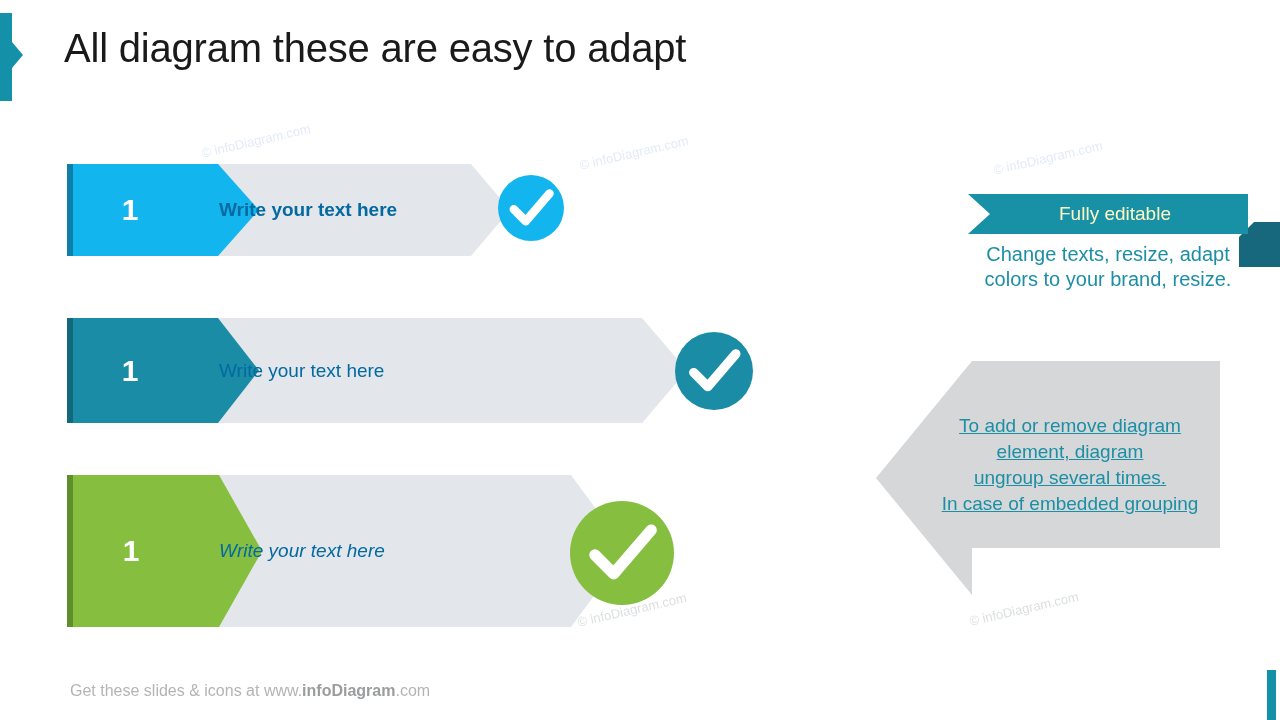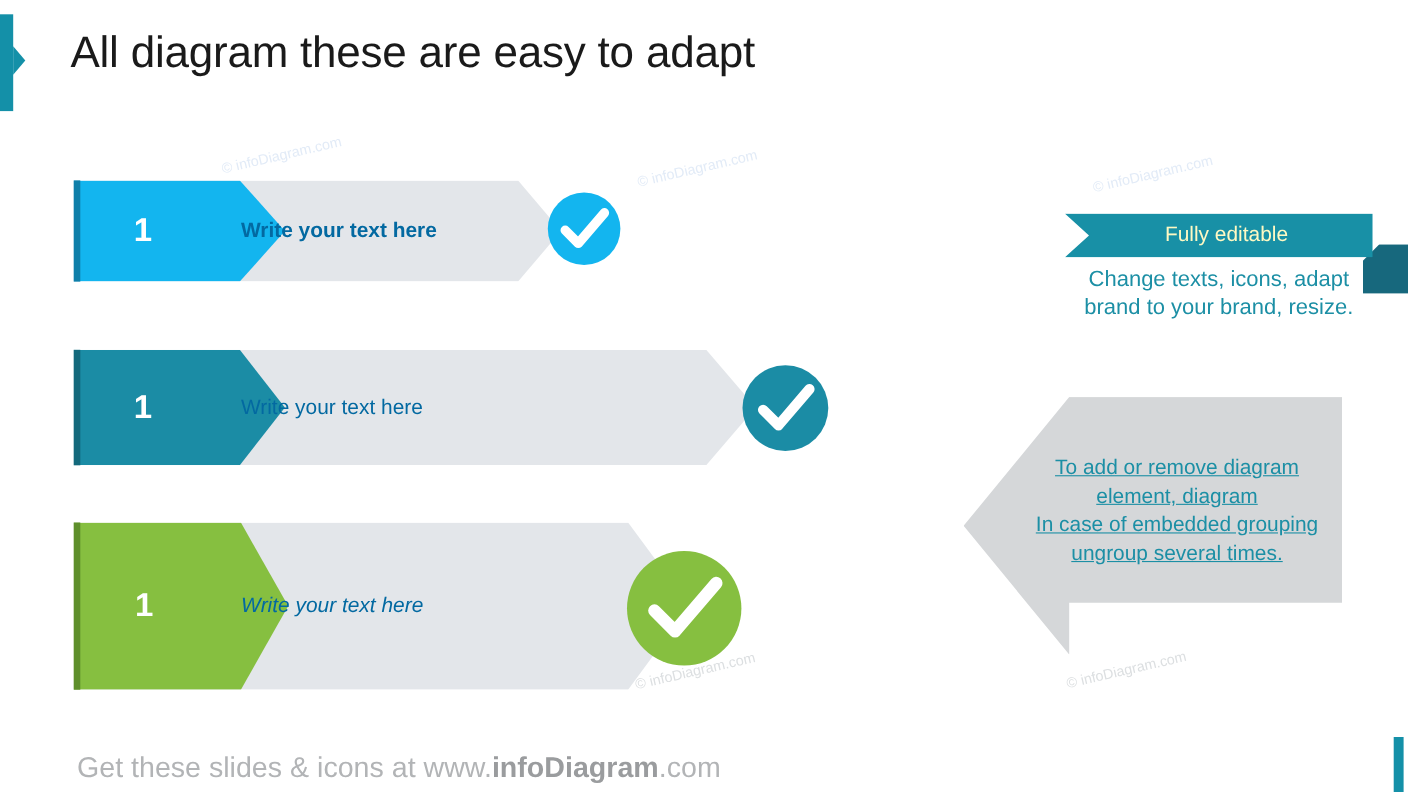--- a/index.html
+++ b/index.html
@@ -132,21 +132,21 @@
     );
   }
   .arrow-text{
     position:absolute;left:930px;top:413px;width:280px;
     text-align:center;color:#1c8fa5;font-size:19px;line-height:26px;text-decoration:underline;
   }
 
   
   .footer{
     position:absolute;left:70px;top:682px;
-    font-size:26px;color:#b2b4b6;white-space:nowrap;
+    font-size:16px;color:#b2b4b6;white-space:nowrap;
   }
   .footer b{color:#9a9c9e;font-weight:700;}
 
   
   .wm{
     position:absolute;
     font-size:13px;color:#e2ebf7;
     transform:rotate(-13deg);transform-origin:left top;
     white-space:nowrap;pointer-events:none;
   }
@@ -206,25 +206,25 @@
   <div class="check" id="check3">
     <svg viewBox="0 0 100 100" aria-hidden="true">
       <path d="M24 52 L42 70 L78 28" fill="none" stroke="#ffffff" stroke-width="11" stroke-linecap="round" stroke-linejoin="round"></path>
     </svg>
   </div>
 
   <div class="ribbon-tail"></div>
   <div class="ribbon">
     <div class="ribbon-label">Fully editable</div>
   </div>
-  <div class="ribbon-sub">Change texts, icons, adapt brand to your brand, resize.</div>
+  <div class="ribbon-sub">Change texts, resize, adapt colors to your brand, resize.</div>
 
   <div class="arrow-callout"></div>
   <div class="arrow-text">
     <div>To add or remove diagram</div>
     <div>element, diagram</div>
+    <div>ungroup several times.</div>
     <div>In case of embedded grouping</div>
-    <div>ungroup several times.</div>
   </div>
 
   <div class="footer"><span>Get these slides &amp; icons at www.</span><b>infoDiagram</b><span>.com</span></div>
 
 </div>
 
 </body></html>

